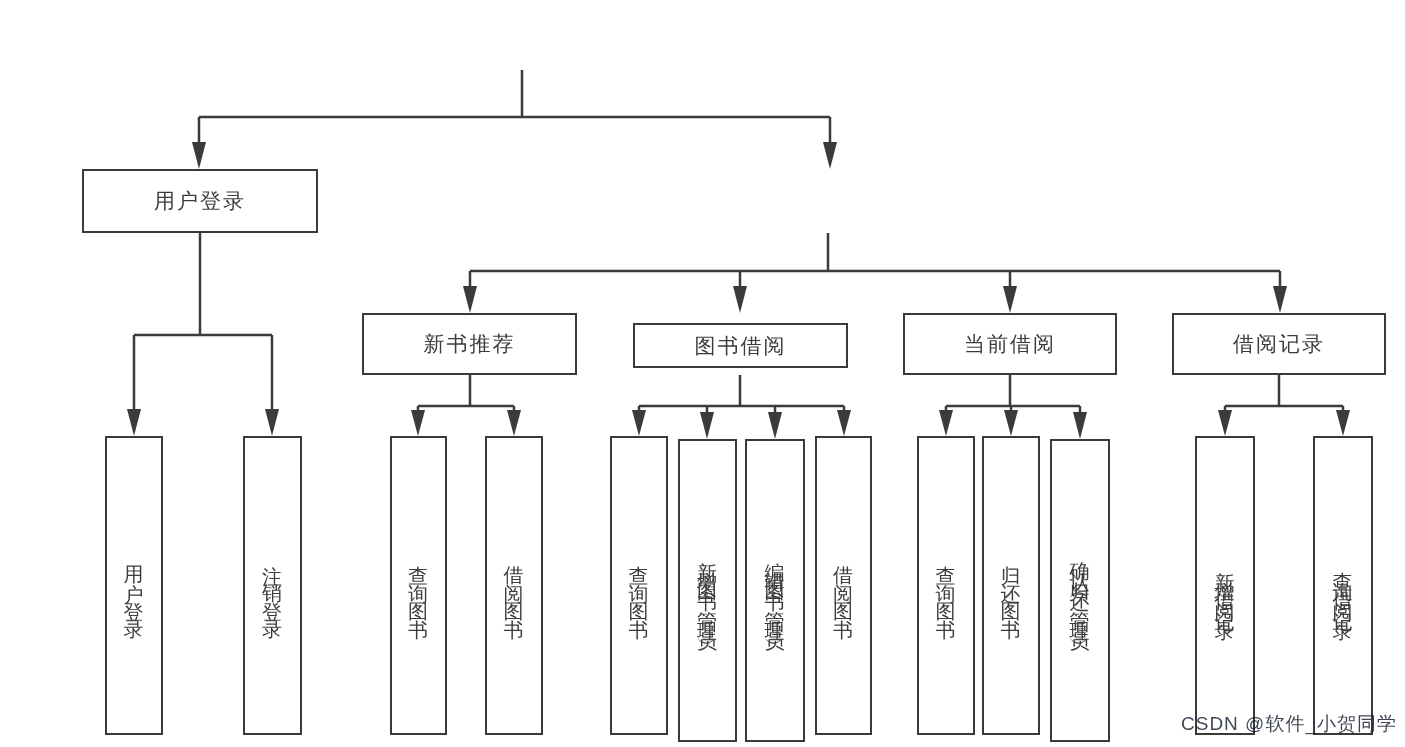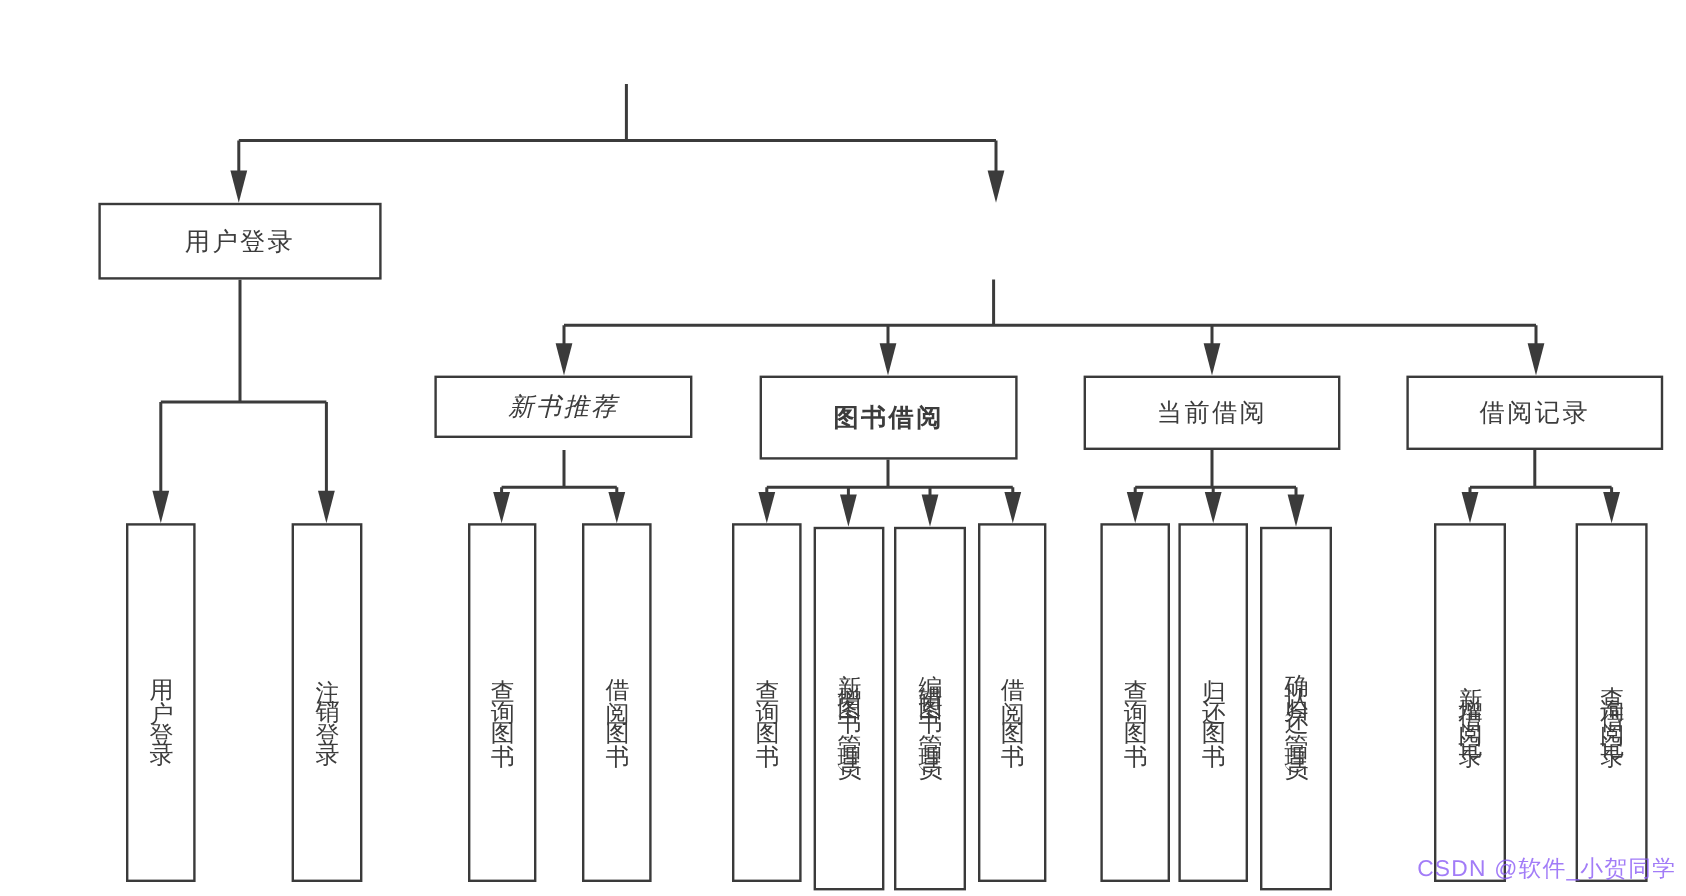--- a/index.html
+++ b/index.html
@@ -46,21 +46,21 @@
     letter-spacing: 18px;
     line-height: 1.1;
   }
   .vnode .vtext.long { letter-spacing: 10px; }
   .watermark {
     position: absolute;
     left: 1181px;
     top: 711px;
     font-size: 19px;
     letter-spacing: 1px;
-    color: #8b5cf6;
+    color: #0f172a;
     opacity: 0.8;
     z-index: 5;
     white-space: nowrap;
   }
 </style>
 </head>
 <body>
 
 <div class="canvas">
 
@@ -103,22 +103,22 @@
     <g>
       <path d="M1279 375 V406 M1225 406 H1343 M1225 406 V412 M1343 406 V412"></path>
       <polygon points="1218,410 1232,410 1225,436"></polygon>
       <polygon points="1336,410 1350,410 1343,436"></polygon>
     </g>
   </svg>
 
 
   <div class="node hnode" style="left:82px; top:169px; width:236px; height:64px;">用户登录</div>
 
-  <div class="node hnode" style="left:362px; top:313px; width:215px; height:52px;font-style:italic;">新书推荐</div>
-  <div class="node hnode" style="left:633px; top:313px; width:215px; height:70px;font-weight:bold;">图书借阅</div>
+  <div class="node hnode" style="left:362px; top:313px; width:215px; height:62px;">新书推荐</div>
+  <div class="node hnode" style="left:633px; top:323px; width:215px; height:45px;">图书借阅</div>
   <div class="node hnode" style="left:903px; top:313px; width:214px; height:62px;">当前借阅</div>
   <div class="node hnode" style="left:1172px; top:313px; width:214px; height:62px;">借阅记录</div>
 
   <div class="node vnode" style="left:105px; top:436px; width:58px; height:299px;">
     <span class="vtext">用户登录</span>
   </div>
   <div class="node vnode" style="left:243px; top:436px; width:59px; height:299px;">
     <span class="vtext">注销登录</span>
   </div>
 

